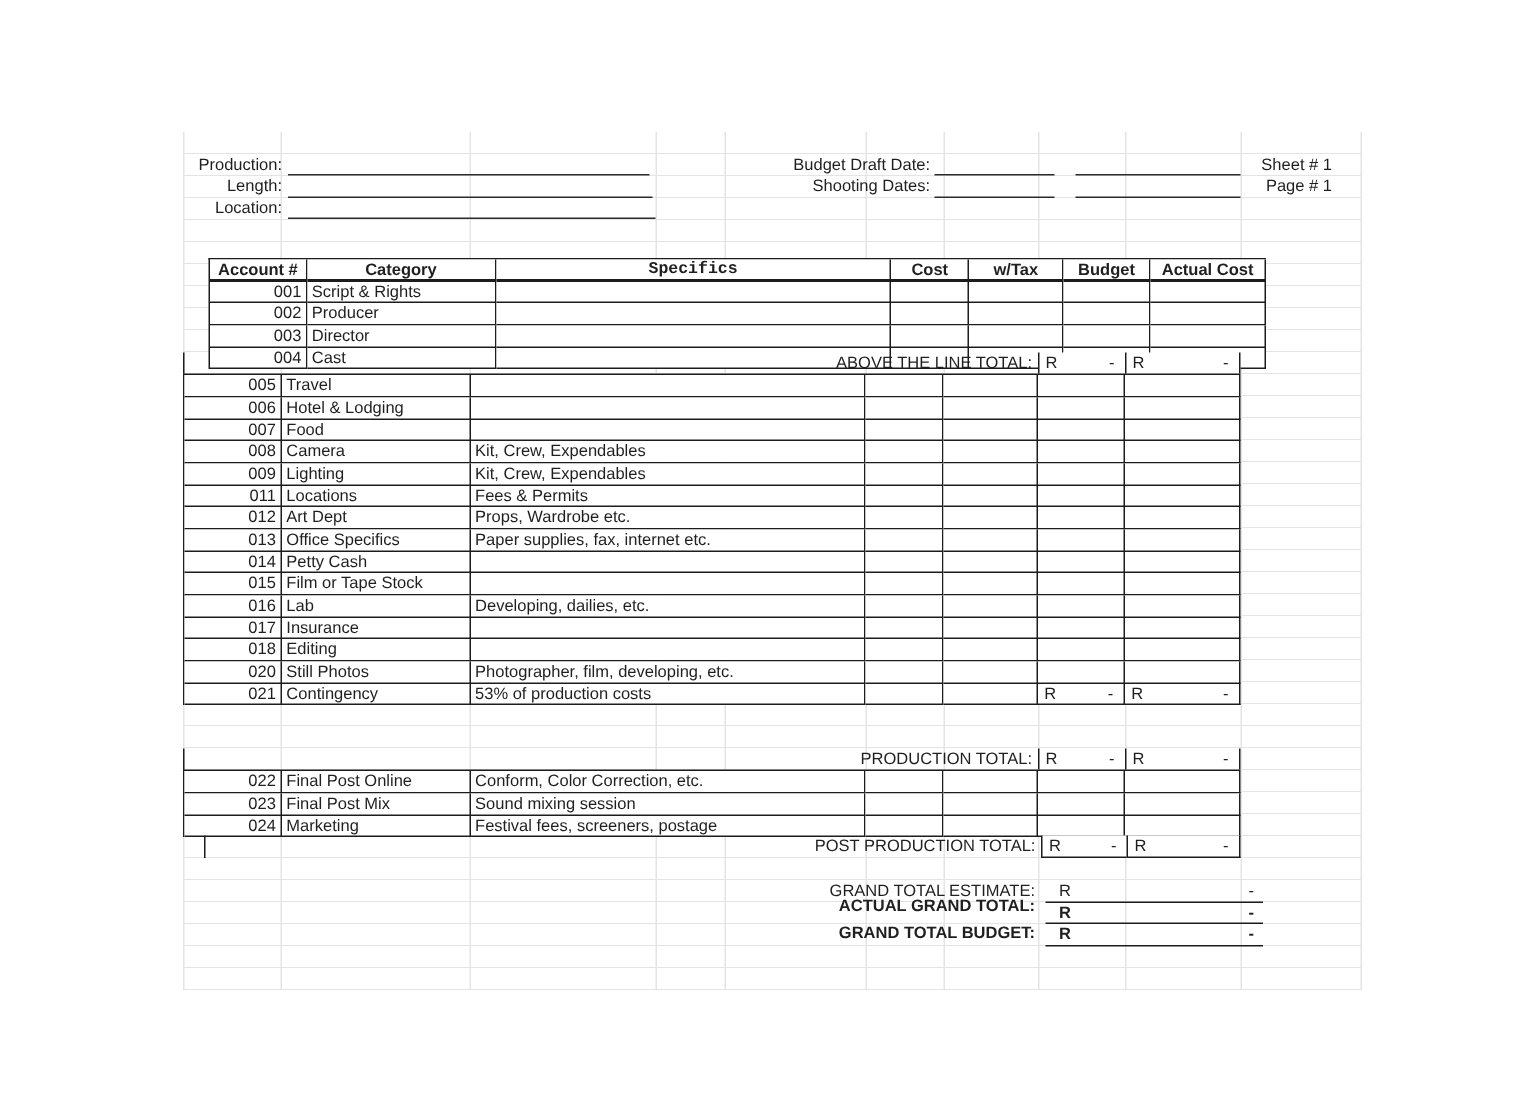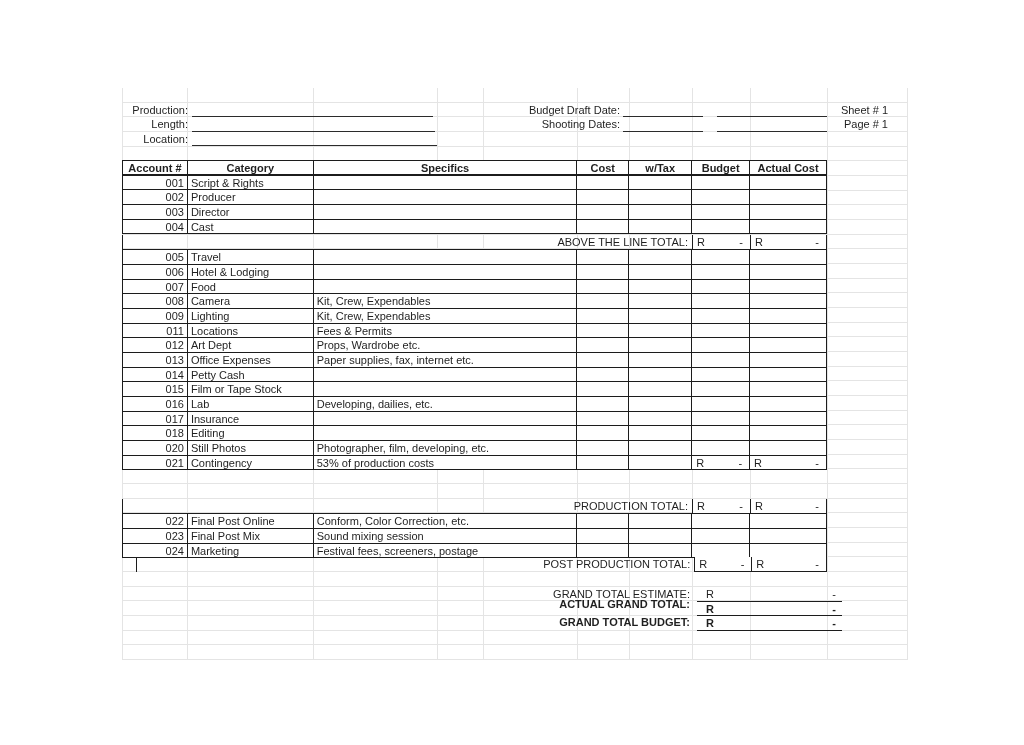--- a/index.html
+++ b/index.html
@@ -86,25 +86,25 @@
   <div class="ufield" style="left:623px; top:103px; width:80px;"></div>
   <div class="ufield" style="left:717px; top:103px; width:110px;"></div>
   <div class="lbl" style="left:470px; top:117.3px; width:150px;">Shooting Dates:</div>
   <div class="ufield" style="left:623px; top:117.6px; width:80px;"></div>
   <div class="ufield" style="left:717px; top:117.6px; width:110px;"></div>
 
   <div class="lbl" style="left:788px; top:102.7px; width:100px;">Sheet # 1</div>
   <div class="lbl" style="left:788px; top:117.3px; width:100px;">Page # 1</div>
 
   <div id="tablewrap">
-      <div class="tblock topline" style="top: 160px;">
+      <div class="tblock topline" style="top: 172px; margin-left: 17px;">
         <div class="trow">
           <div class="cell hdr" style="width: 65px;">Account #</div>
           <div class="cell hdr" style="width: 126px;">Category</div>
-          <div class="cell hdr" style="width: 264px;">Specifics</div>
+          <div class="cell hdr" style="width: 264px; font-family: Liberation Mono, monospace;">Specifics</div>
           <div class="cell hdr" style="width: 52px;">Cost</div>
           <div class="cell hdr" style="width: 63px;">w/Tax</div>
           <div class="cell hdr" style="width: 58px;">Budget</div>
           <div class="cell hdr" style="width: 77px;">Actual Cost</div>
         </div>
         <div class="trow">
           <div class="cell acct" style="width: 65px;">001</div>
           <div class="cell txt" style="width: 126px;">Script &amp; Rights</div>
           <div class="cell txt" style="width: 264px;"></div>
           <div class="cell " style="width: 52px;"></div>
@@ -210,21 +210,21 @@
           <div class="cell acct" style="width: 65px;">012</div>
           <div class="cell txt" style="width: 126px;">Art Dept</div>
           <div class="cell txt" style="width: 264px;">Props, Wardrobe etc.</div>
           <div class="cell " style="width: 52px;"></div>
           <div class="cell " style="width: 63px;"></div>
           <div class="cell " style="width: 58px;"></div>
           <div class="cell " style="width: 77px;"></div>
         </div>
         <div class="trow">
           <div class="cell acct" style="width: 65px;">013</div>
-          <div class="cell txt" style="width: 126px;">Office Expenses</div>
+          <div class="cell txt" style="width: 126px;">Office Specifics</div>
           <div class="cell txt" style="width: 264px;">Paper supplies, fax, internet etc.</div>
           <div class="cell " style="width: 52px;"></div>
           <div class="cell " style="width: 63px;"></div>
           <div class="cell " style="width: 58px;"></div>
           <div class="cell " style="width: 77px;"></div>
         </div>
         <div class="trow">
           <div class="cell acct" style="width: 65px;">014</div>
           <div class="cell txt" style="width: 126px;">Petty Cash</div>
           <div class="cell txt" style="width: 264px;"></div>

